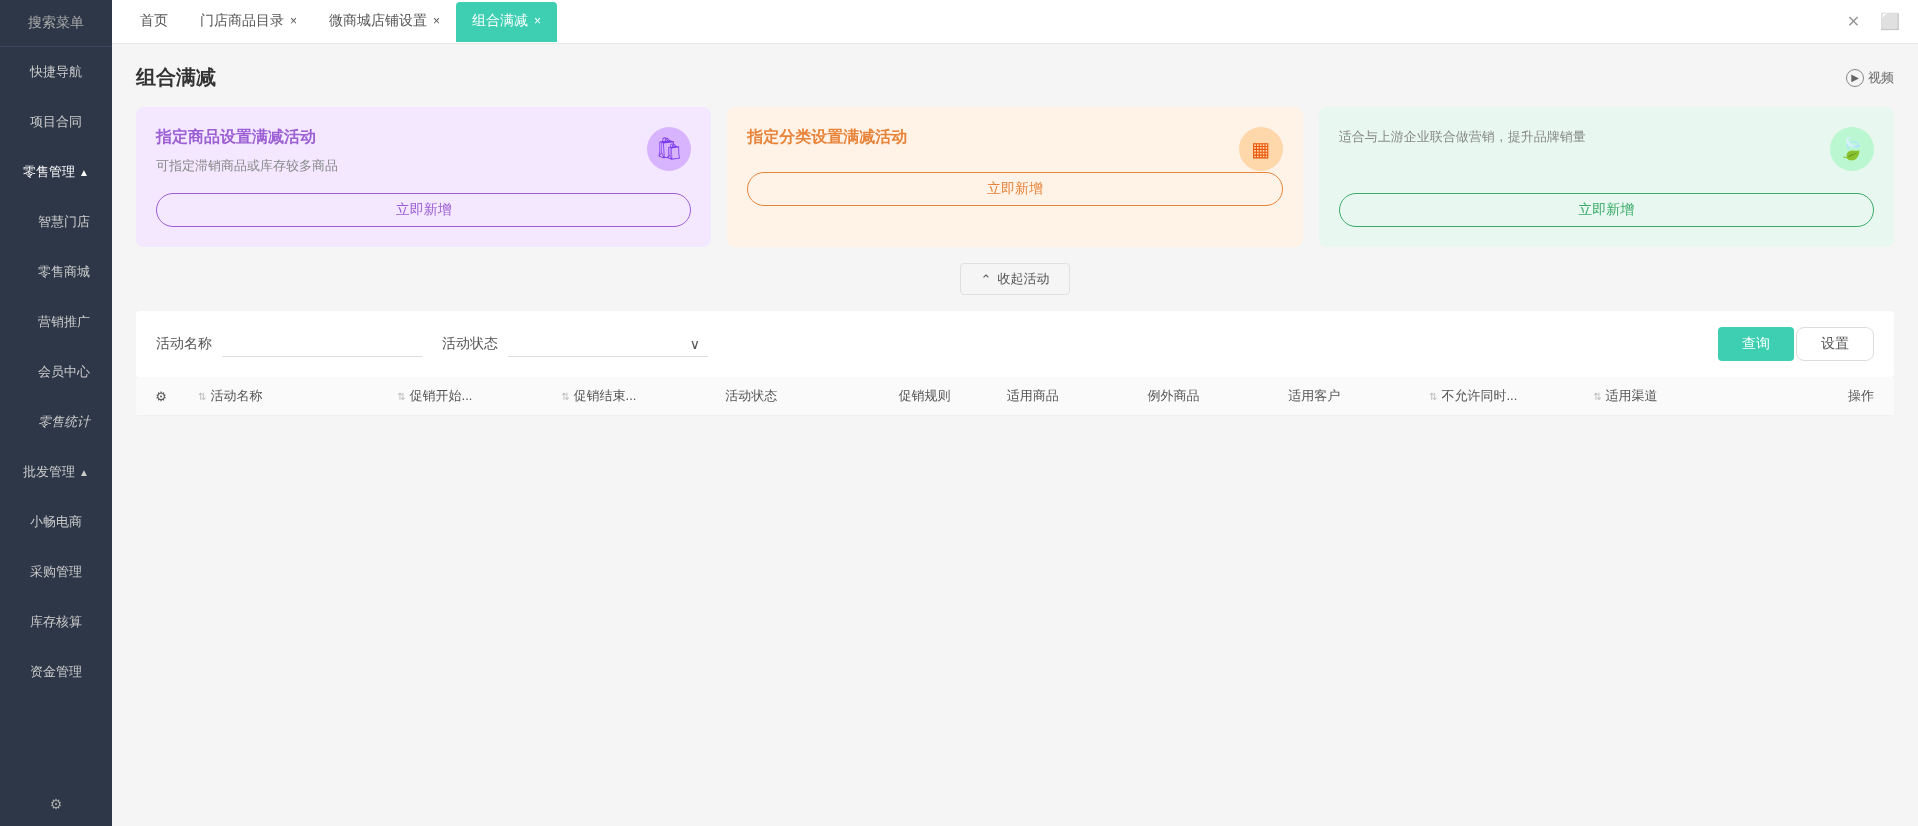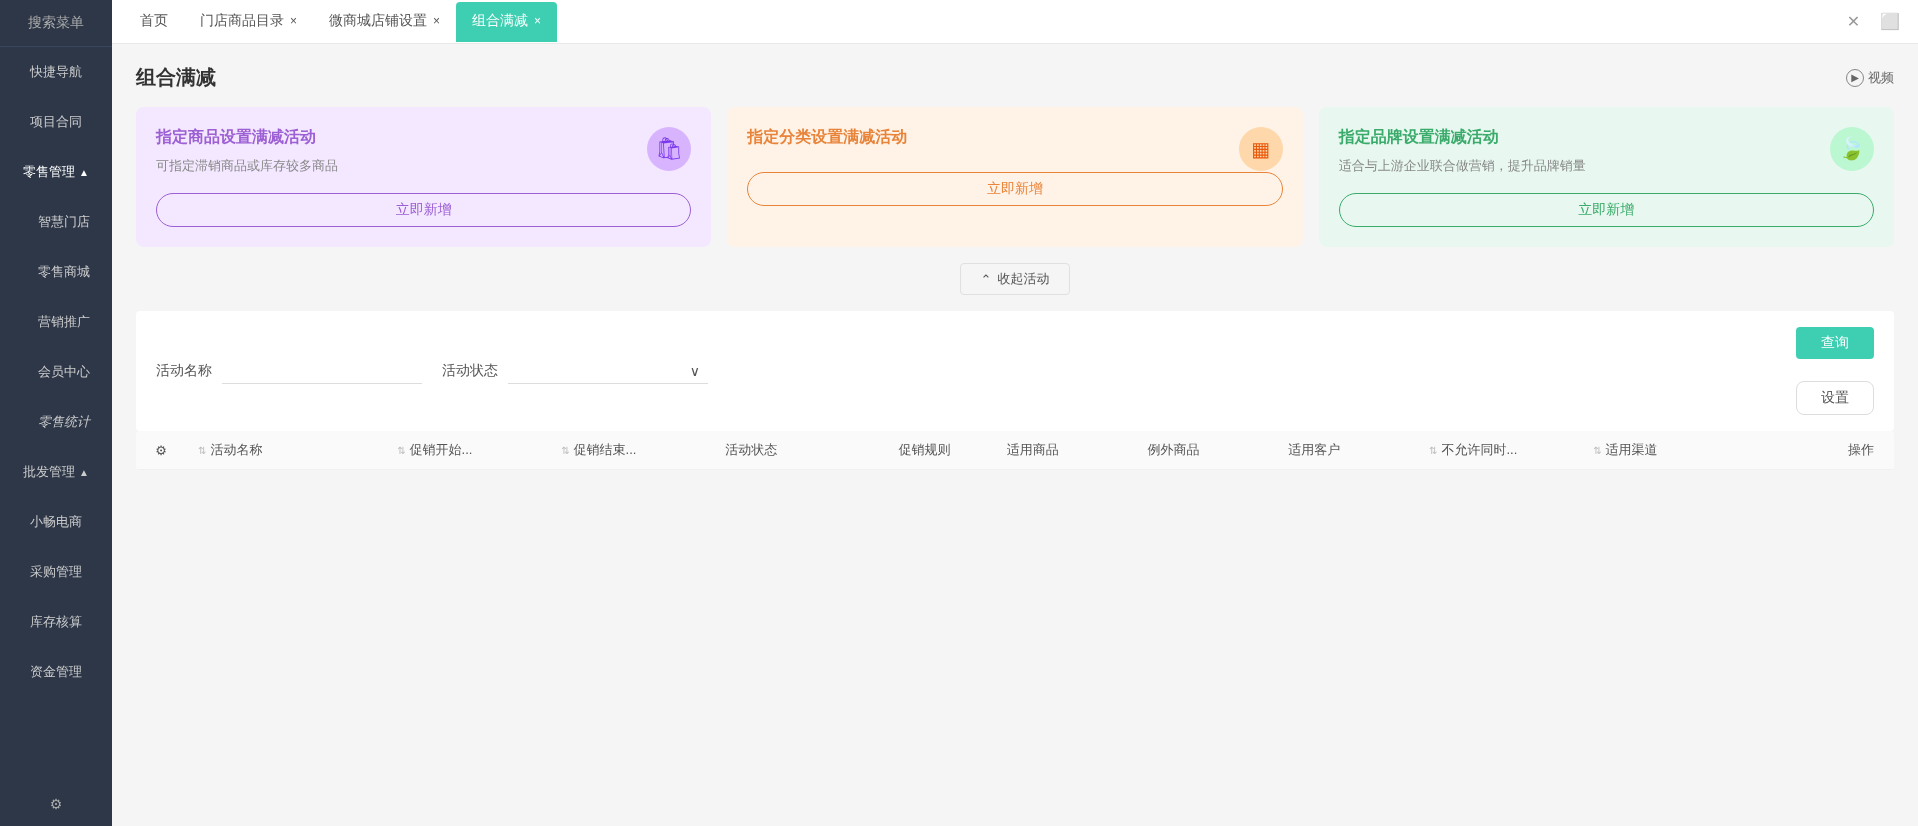--- a/index.html
+++ b/index.html
@@ -239,22 +239,22 @@
       border-bottom: 1px solid #ddd;
       padding: 4px 8px;
       cursor: pointer;
       width: 200px;
       justify-content: space-between;
       color: #555;
     }
     .search-actions {
       margin-left: auto;
       display: flex;
-      flex-direction: column;
-      gap: 22px;
+      flex-direction: row;
+      gap: 2px;
     }
     .btn-query {
       background: #3ecfb2;
       color: #fff;
       border: none;
       border-radius: 4px;
       padding: 7px 24px;
       font-size: 14px;
       cursor: pointer;
     }
@@ -426,21 +426,20 @@
       </div>
 
       <div class="card card-orange">
         <div class="card-icon" style="background:#fed7aa; color:#ea580c; font-size:20px;">▦</div>
         <div class="card-title">指定分类设置满减活动</div>
         <button class="card-btn">立即新增</button>
       </div>
 
       <div class="card card-green">
         <div class="card-icon">🍃</div>
-        <div class="card-title">指定品牌设置满减活动</div>
         <div class="card-desc">适合与上游企业联合做营销，提升品牌销量</div>
         <button class="card-btn">立即新增</button>
       </div>
 
     </div>
 
     <div class="collapse-bar">
       <button class="collapse-btn">
         <span>⌃</span>
         <span>收起活动</span>

